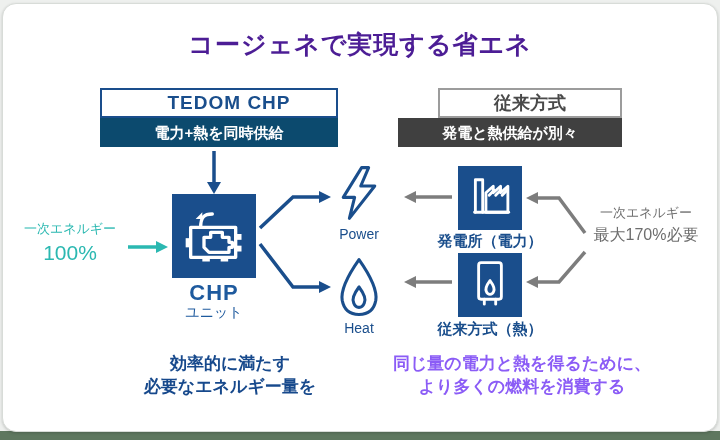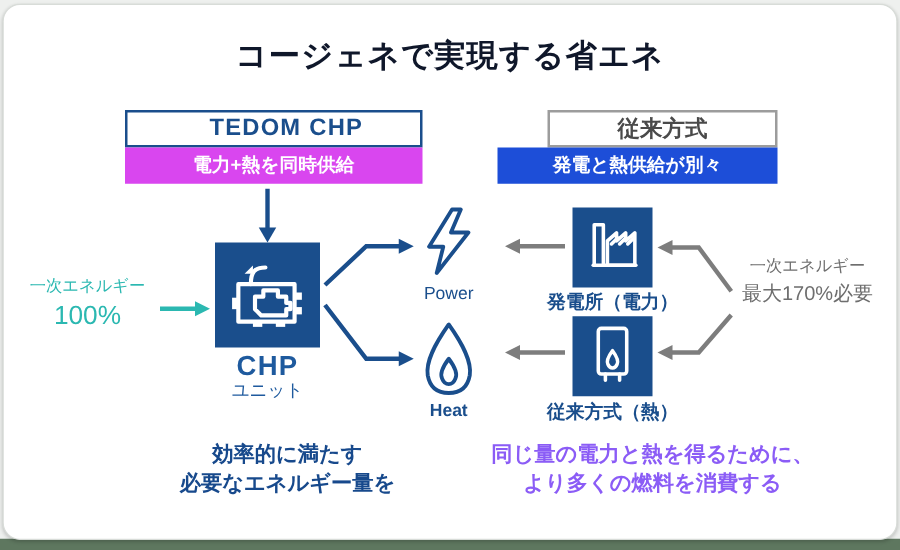--- a/index.html
+++ b/index.html
@@ -16,42 +16,42 @@
     background:#5e775f;
   }
   .card{
     position:absolute;left:2px;right:2px;top:3px;bottom:8px;
     background:#ffffff;border:1px solid #d8dcd8;border-radius:14px;
     box-shadow:0 1px 3px rgba(0,0,0,.18);
   }
   .abs{position:absolute;}
   .diagram-title{
     left:0;top:28px;width:720px;text-align:center;
-    font-size:25px;font-weight:bold;color:#0f172a;letter-spacing:1px;
+    font-size:25px;font-weight:bold;color:#4c1d95;letter-spacing:1px;
   }
   
   .hdr-box{box-sizing:border-box;text-align:center;}
   .tedom-box{left:100px;top:88px;width:238px;}
   .conv-box{left:398px;top:88px;width:224px;}
   .hdr-top{box-sizing:border-box;height:30px;line-height:26px;background:#fff;font-weight:bold;}
   .tedom-box .hdr-top{border:2px solid #1a4e8c;color:#1a4e8c;font-size:19px;letter-spacing:1px;padding-left:20px;}
   .conv-box .hdr-top{border:2px solid #9c9c9c;color:#4a4a4a;font-size:18px;margin-left:40px;}
   .hdr-sub{height:29px;line-height:29px;color:#fff;font-weight:bold;font-size:15px;}
-  .tedom-box .hdr-sub{background:#d946ef;}
-  .conv-box .hdr-sub{background:#1d4ed8;}
+  .tedom-box .hdr-sub{background:#0c4a6e;}
+  .conv-box .hdr-sub{background:#404040;}
   
   .icon-square{background:#1a4e8c;display:flex;align-items:center;justify-content:center;}
   .chp-square{left:172px;top:194px;width:84px;height:84px;}
   .plant-square{left:458px;top:166px;width:64px;height:64px;}
   .boiler-square{left:458px;top:253px;width:64px;height:64px;}
   
   .chp-name{left:172px;top:280px;width:84px;text-align:center;font-size:22px;font-weight:bold;color:#1e5a9e;letter-spacing:1px;}
   .chp-type{left:172px;top:304px;width:84px;text-align:center;font-size:14px;color:#1e5a9e;}
   .power-label{left:328px;top:226px;width:62px;text-align:center;font-size:14px;color:#1a4e8c;}
-  .heat-label{left:328px;top:320px;width:62px;text-align:center;font-size:14px;color:#1a4e8c;font-weight:bold;}
+  .heat-label{left:328px;top:320px;width:62px;text-align:center;font-size:14px;color:#1a4e8c;}
   .plant-label{left:420px;top:232px;width:140px;text-align:center;font-size:15px;font-weight:bold;color:#1a4e8c;}
   .boiler-label{left:420px;top:320px;width:140px;text-align:center;font-size:15px;font-weight:bold;color:#1a4e8c;}
   .primary-input{left:8px;top:220px;width:124px;text-align:center;color:#2bb8b1;}
   .primary-input .l1{font-size:13px;}
   .primary-input .l2{font-size:21px;margin-top:3px;}
   .conv-note{left:576px;top:204px;width:140px;text-align:center;color:#6e6e6e;}
   .conv-note .l1{font-size:13px;}
   .conv-note .l2{font-size:16px;margin-top:3px;}
   .caption{font-size:17px;font-weight:bold;line-height:23px;text-align:center;}
   .caption-left{left:108px;top:352px;width:244px;color:#17498c;}

